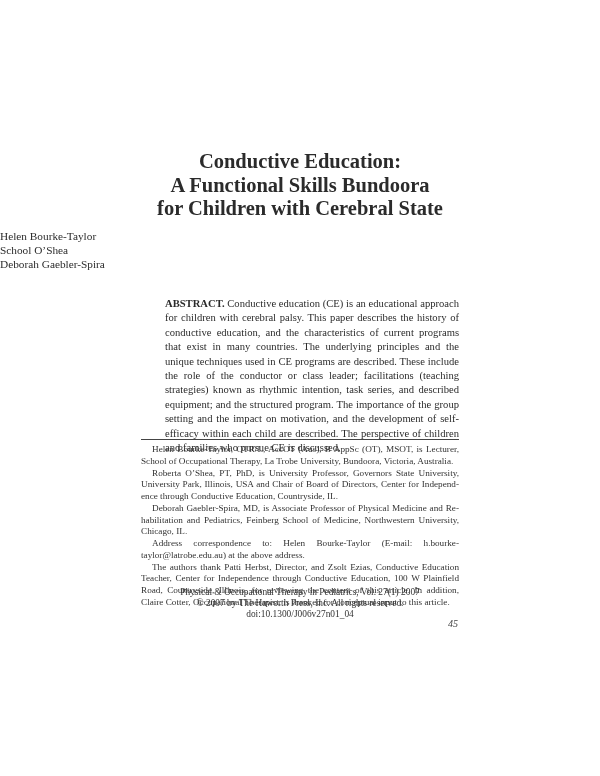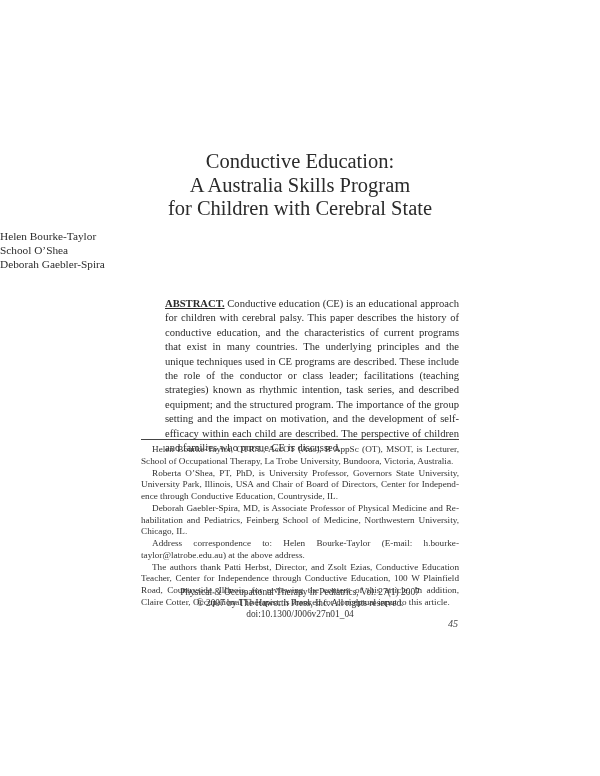--- a/index.html
+++ b/index.html
@@ -17,20 +17,21 @@
     }
     .title-block {
       position: absolute;
       left: 0;
       width: 600px;
       top: 150px;
       text-align: center;
       font-size: 20.5px;
       line-height: 23.5px;
       color: #2b2b2b;
+      font-weight: bold;
     }
     .title-line { display: block; }
     .authors {
       position: absolute;
       left: 0;
       width: 600px;
       top: 229px;
       font-size: 11.3px;
       line-height: 14px;
       color: #2b2b2b;
@@ -40,21 +41,21 @@
       position: absolute;
       left: 165px;
       width: 294px;
       top: 297px;
       font-size: 10.6px;
       line-height: 14.4px;
       text-align: justify;
       color: #2b2b2b;
       hyphens: manual;
     }
-    .abstract-label { font-weight: bold; text-decoration: underline; }
+    .abstract-label { font-weight: bold; }
     .rule {
       position: absolute;
       left: 141px;
       width: 318px;
       top: 439px;
       height: 0;
       border-top: 1.3px solid #444;
     }
     .footnotes {
       position: absolute;
@@ -88,21 +89,21 @@
       font-size: 10px;
       font-style: italic;
       color: #444;
     }
   </style>
 </head>
 <body>
 
 <div class="title-block">
   <span class="title-line">Conductive Education:</span>
-  <span class="title-line">A Australia Skills Program</span>
+  <span class="title-line">A Functional Skills Bundoora</span>
   <span class="title-line">for Children with Cerebral State</span>
 </div>
 
 <div class="authors">
   <span class="author">Helen Bourke-Taylor</span>
   <span class="author">School O’Shea</span>
   <span class="author">Deborah Gaebler-Spira</span>
 </div>
 
 <div class="abstract">

